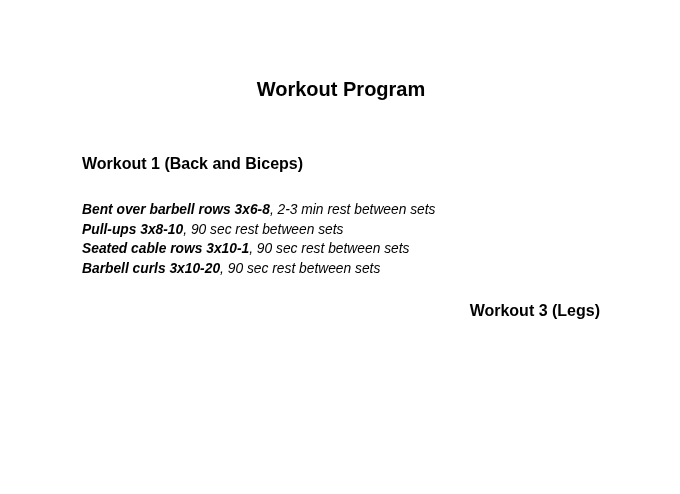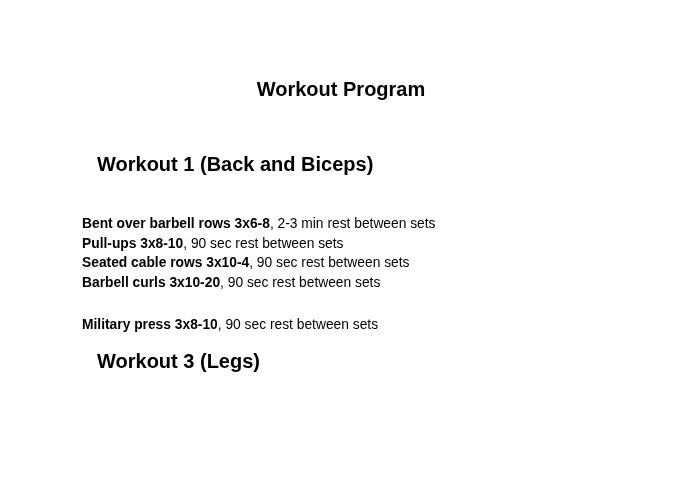--- a/index.html
+++ b/index.html
@@ -15,61 +15,60 @@
     overflow: hidden;
   }
   .doc-title {
     margin: 0;
     font-size: 20px;
     font-weight: bold;
     line-height: 23px;
     text-align: center;
   }
   .section-heading {
-    margin: 15px;
-    font-size: 20px;
+    margin: 0;
+    font-size: 16px;
     font-weight: bold;
     line-height: 20px;
   }
   .exercise-list { margin: 0; }
   .exercise {
     margin: 0;
     font-size: 13.8px;
     font-weight: normal;
     line-height: 19.6px;
     white-space: nowrap;
   }
   .ex-name { font-weight: bold; }
   .ex-rest { font-weight: normal; }
   .mt53 { margin-top: 53px; }
   .mt35 { margin-top: 35px; }
-  .mt26 { margin-top: 40px; }
+  .mt26 { margin-top: 26px; font-style: italic; }
   .mt23 { margin-top: 23px; }
-  .mt16 { margin-top: 16px; }
+  .mt16 { margin-top: 16px; text-align: right; }
 </style>
 </head>
 <body>
 
 <div class="page">
 
   <h1 class="doc-title">Workout Program</h1>
 
   <section>
     <h2 class="section-heading mt53">Workout 1 (Back and Biceps)</h2>
     <div class="exercise-list mt26">
       <p class="exercise"><span class="ex-name">Bent over barbell rows 3x6-8</span><span class="ex-rest">, 2-3 min rest between sets</span></p>
       <p class="exercise"><span class="ex-name">Pull-ups 3x8-10</span><span class="ex-rest">, 90 sec rest between sets</span></p>
-      <p class="exercise"><span class="ex-name">Seated cable rows 3x10-4</span><span class="ex-rest">, 90 sec rest between sets</span></p>
+      <p class="exercise"><span class="ex-name">Seated cable rows 3x10-1</span><span class="ex-rest">, 90 sec rest between sets</span></p>
       <p class="exercise"><span class="ex-name">Barbell curls 3x10-20</span><span class="ex-rest">, 90 sec rest between sets</span></p>
     </div>
   </section>
 
   <section>
     <div class="exercise-list mt23">
-      <p class="exercise"><span class="ex-name">Military press 3x8-10</span><span class="ex-rest">, 90 sec rest between sets</span></p>
     </div>
   </section>
 
   <section>
     <h2 class="section-heading mt16">Workout 3 (Legs)</h2>
   </section>
 
 </div>
 
 </body></html>

